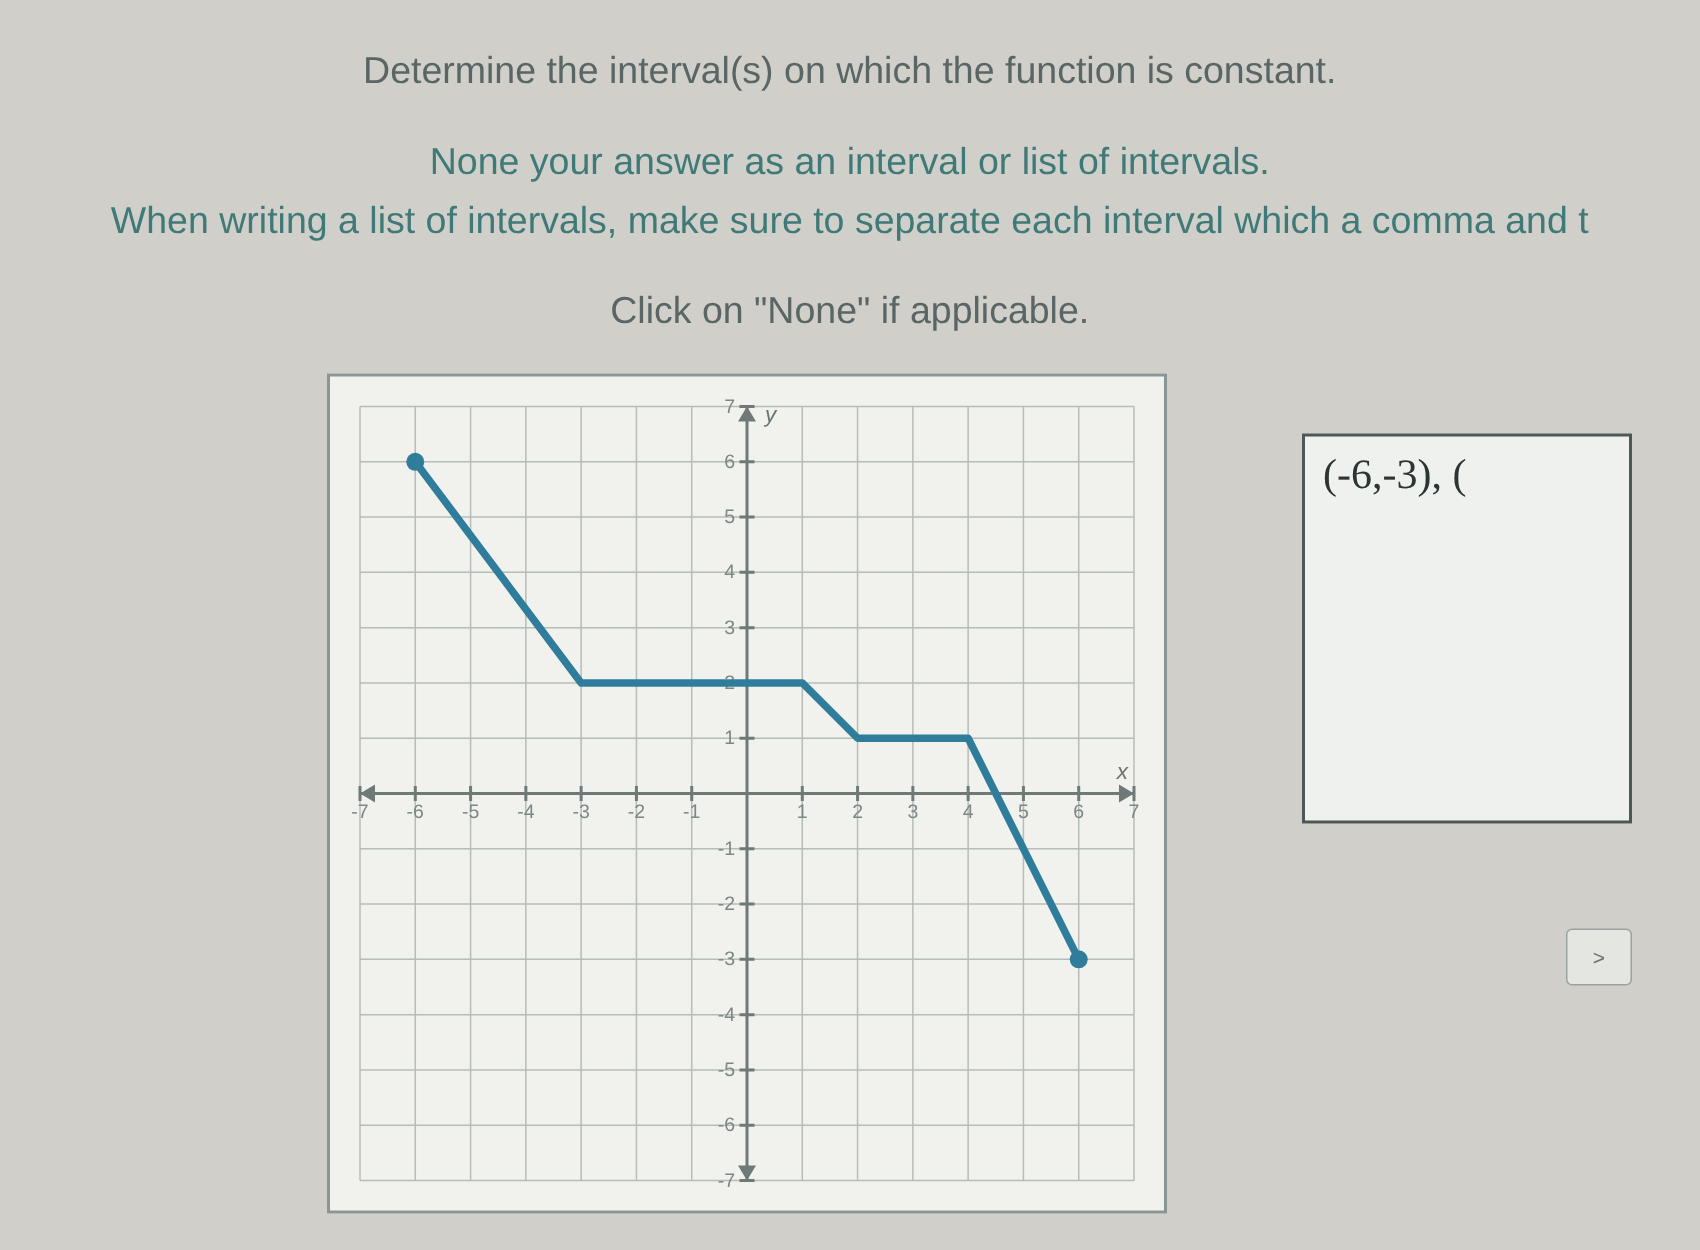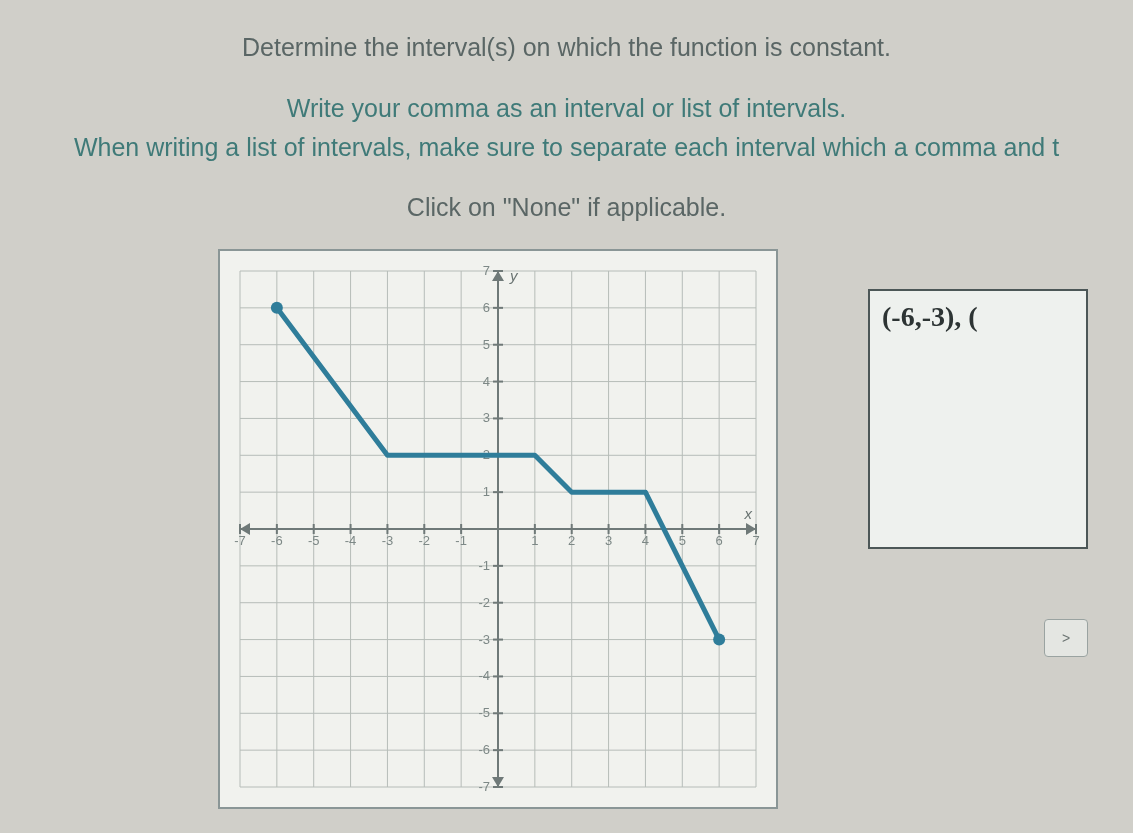--- a/index.html
+++ b/index.html
@@ -60,21 +60,20 @@
     border: 2px solid #4c5757;
     background: #eef1ee;
     padding: 10px 12px;
     height: 260px;
     box-sizing: border-box;
     font-family: "Times New Roman", serif;
     font-size: 28px;
     color: #2d3434;
     overflow: hidden;
     white-space: nowrap;
-    font-weight: bold;
   }
 
   .small-btn {
     margin-top: 70px;
     width: 42px;
     height: 36px;
     background: #e4e6e2;
     border: 1px solid #9aa3a1;
     border-radius: 4px;
     float: right;
@@ -82,21 +81,21 @@
     color:#6b7472;font-size:14px;
   }
 </style>
 </head>
 <body>
 
 <div class="page">
   <div class="qtext">
     <p class="l1">Determine the interval(s) on which the function is constant.</p>
     <p>
-      <span class="green">Write your comma as an interval or list of intervals.</span><br>
+      <span class="green">None your answer as an interval or list of intervals.</span><br>
       <span class="green">When writing a list of intervals, make sure to separate each interval which a comma and t</span>
     </p>
     <p class="l1">Click on "None" if applicable.</p>
   </div>
 
   <div class="content-row">
     <div class="graph-box">
       <svg id="chart-svg" width="556" height="556" viewBox="0 0 556 556">
         <g class="grid" id="grid-group">
             <line x1="20" y1="20" x2="20" y2="536" class="minor"></line>

